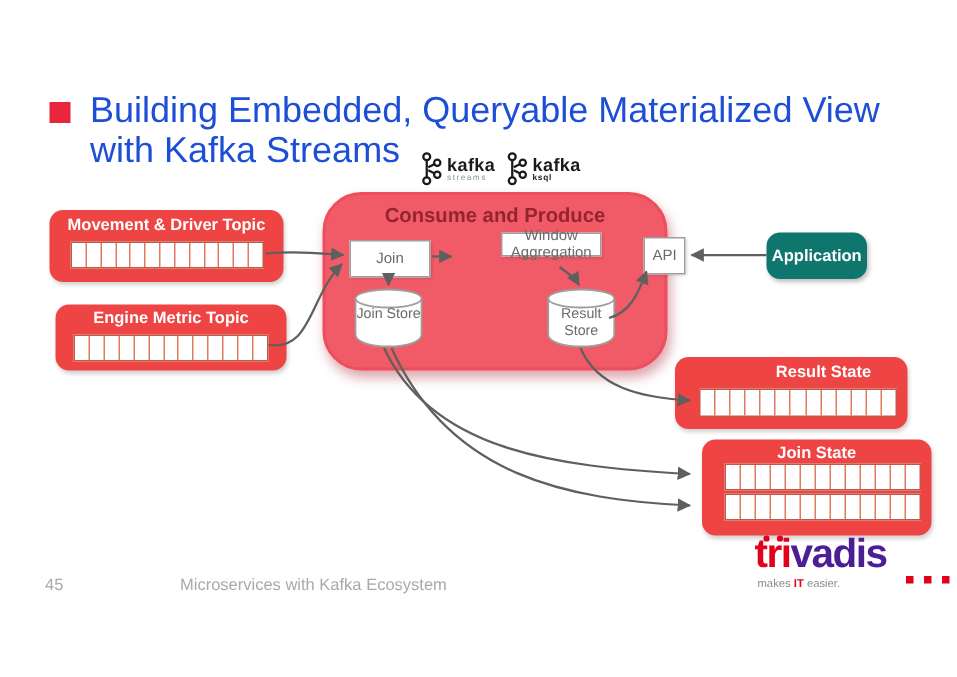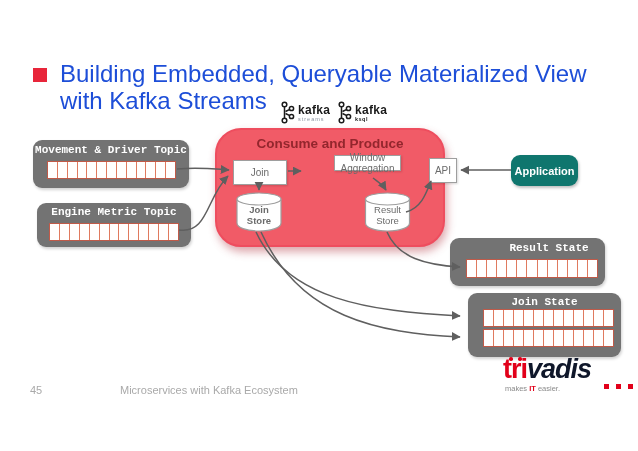--- a/index.html
+++ b/index.html
@@ -13,21 +13,21 @@
 
   
   .klogo{top:101px;display:flex;align-items:flex-start;}
   .klogo .ktxt{margin-left:3px;padding-top:4px;}
   .klogo .kname{font-size:12px;font-weight:bold;color:#1a1a1a;line-height:11px;letter-spacing:.3px;}
   .klogo .ksub{font-size:5.5px;line-height:6px;}
   .ksub.streams{color:#8a93a0;letter-spacing:1px;}
   .ksub.ksql{color:#1a1a1a;font-weight:bold;letter-spacing:.5px;}
 
   
-  .obox{background:#737373;border-radius:9px;box-shadow:1px 2px 3px rgba(0,0,0,.18);font-family:Liberation Mono, monospace;}
+  .obox{background:#ef4444;border-radius:9px;box-shadow:1px 2px 3px rgba(0,0,0,.18);}
   .obox .olabel{position:absolute;left:0;right:0;text-align:center;color:#ffffff;
                 font-weight:bold;font-size:11px;}
   .qbar{position:absolute;display:flex;background:#ffffff;border:1px solid #bf5a49;}
   .qbar .cell{flex:1;border-right:1px solid #e07a5f;}
   .qbar .cell:last-child{border-right:none;}
 
   
   .redbox{left:215px;top:128px;width:230px;height:119px;background:#f15b67;
           border:2px solid #ee4d5e;border-radius:26px;box-sizing:border-box;
           box-shadow:2px 5px 8px rgba(180,60,70,.45);}
@@ -40,21 +40,21 @@
 
   
   .appbox{left:511px;top:155px;width:67px;height:31px;background:#0f766e;border-radius:9px;
           color:#ffffff;font-weight:bold;font-size:11px;display:flex;align-items:center;
           justify-content:center;box-shadow:1px 2px 3px rgba(0,0,0,.25);}
 
   
   .foot{top:384px;font-size:11px;color:#a9a9a9;}
   .tlogo{left:503px;top:356px;width:134px;height:42px;}
   .tword{position:absolute;left:0;top:0;font-size:27px;font-weight:bold;letter-spacing:-1px;line-height:27px;}
-  .tred{color:#e2001a;} .tgray{color:#0f172a;font-style:italic;}
+  .tred{color:#e2001a;} .tgray{color:#4c1d95;}
   .tdot{position:absolute;width:3.5px;height:3.5px;background:#e2001a;border-radius:50%;top:1px;}
   .tagline{position:absolute;left:2px;top:28px;font-size:7.5px;color:#8a8a8a;}
   .tagline .it{color:#e2001a;font-weight:bold;}
   .tsquares{position:absolute;right:4px;top:28px;display:flex;gap:7px;}
   .tsquares div{width:5px;height:5px;background:#e2001a;}
 
   svg.overlay{position:absolute;left:0;top:0;pointer-events:none;}
 </style>
 </head>
 <body>
@@ -139,21 +139,21 @@
 
 <div class="abs wbox" style="left:233px;top:160px;width:54px;height:25px;">Join</div>
 <div class="abs wbox" style="left:306px;top:155px;width:67px;height:16px;margin-left:28px;">Window Aggregation</div>
 <div class="abs wbox" style="left:429px;top:158px;width:28px;height:25px;">API</div>
 
 <div class="abs" style="left:236px;top:192px;width:46px;height:40px;">
   <svg width="46" height="40" viewBox="0 0 46 40">
     <path d="M1,7 L1,31 C1,35.5 10,39 23,39 C36,39 45,35.5 45,31 L45,7" fill="#ffffff" stroke="#9e9e9e" stroke-width="1.2"></path>
     <ellipse cx="23" cy="7" rx="22" ry="6" fill="#ffffff" stroke="#9e9e9e" stroke-width="1.2"></ellipse>
   </svg>
-  <div class="cyl-label" style="position:absolute;left:0;right:0;top:13px;font-weight:bold;">Join Store</div>
+  <div class="cyl-label" style="position:absolute;left:0;right:0;top:13px;">Join Store</div>
 </div>
 <div class="abs" style="left:364px;top:192px;width:47px;height:40px;">
   <svg width="47" height="40" viewBox="0 0 46 40">
     <path d="M1,7 L1,31 C1,35.5 10,39 23,39 C36,39 45,35.5 45,31 L45,7" fill="#ffffff" stroke="#9e9e9e" stroke-width="1.2"></path>
     <ellipse cx="23" cy="7" rx="22" ry="6" fill="#ffffff" stroke="#9e9e9e" stroke-width="1.2"></ellipse>
   </svg>
   <div class="cyl-label" style="position:absolute;left:0;right:0;top:13px;">Result Store</div>
 </div>
 
 <div class="abs appbox">Application</div>

